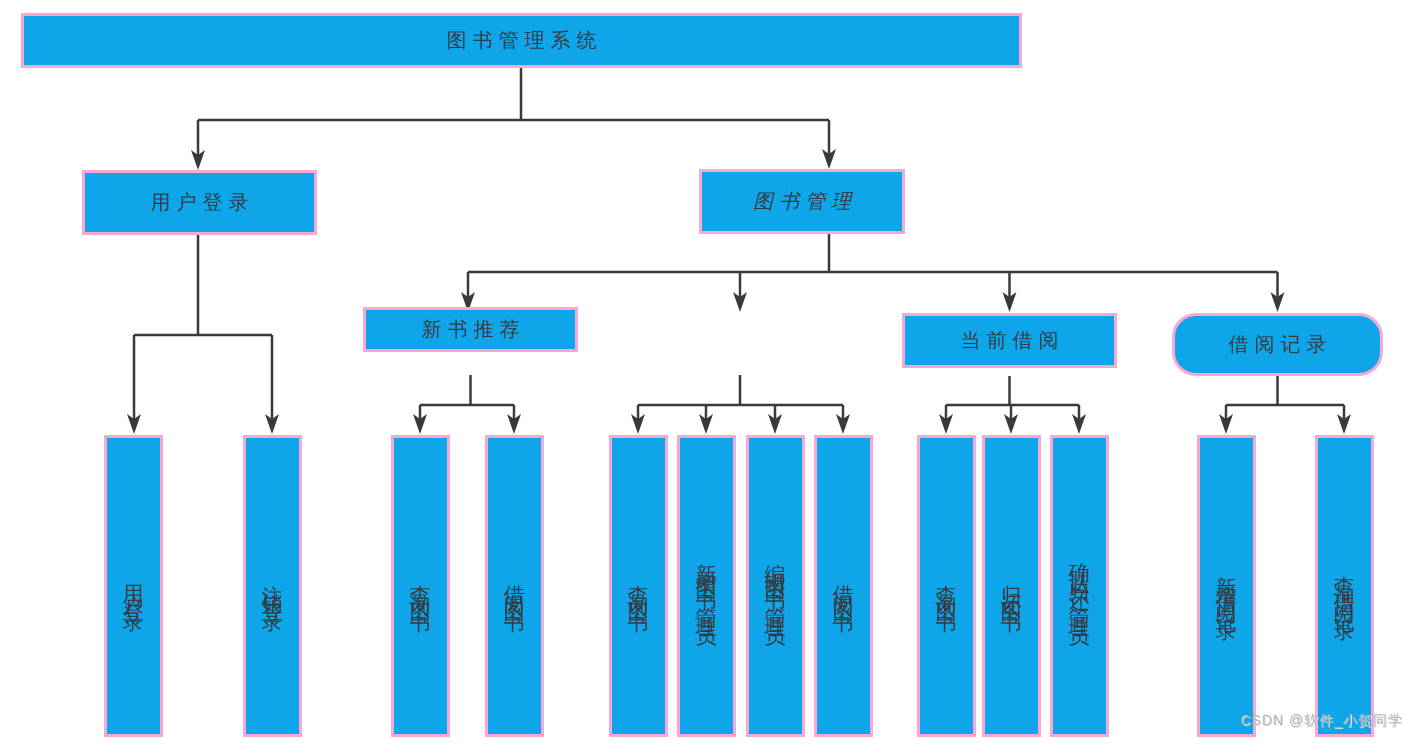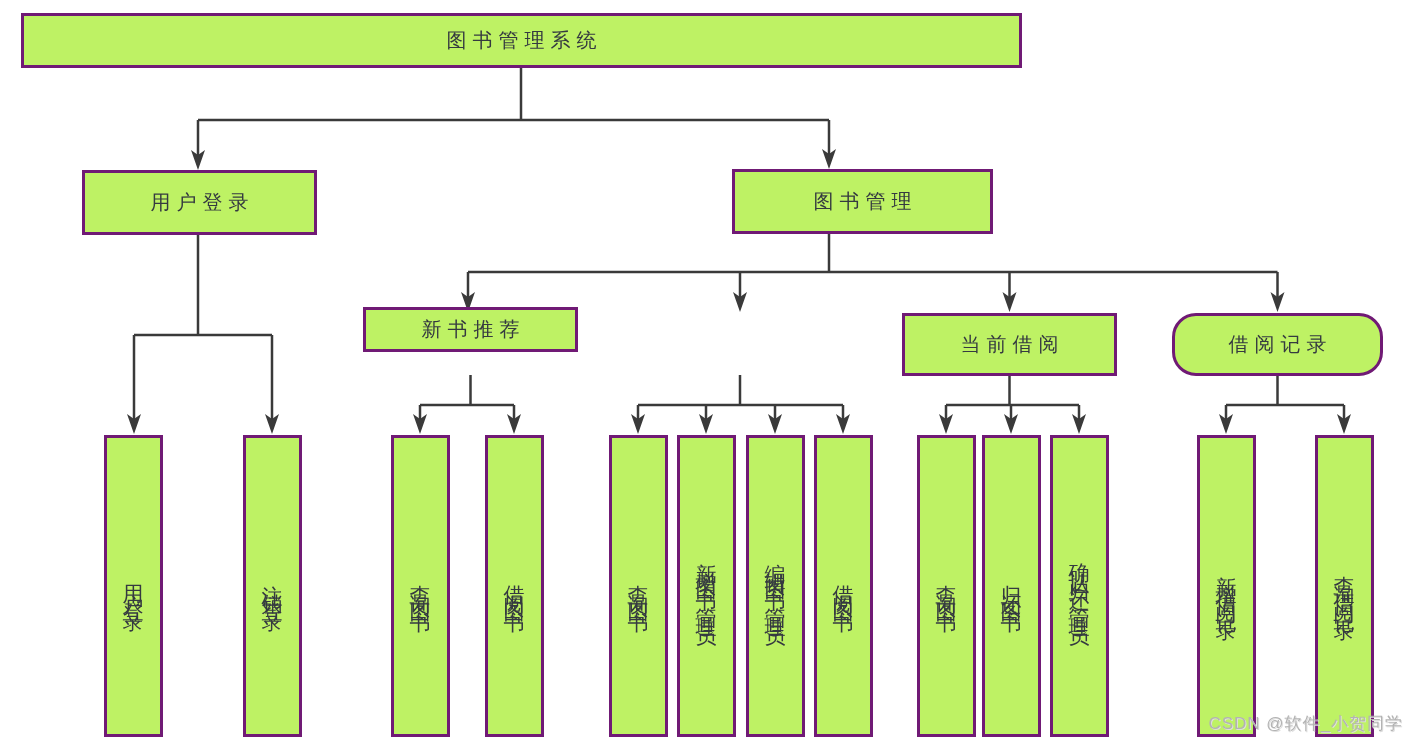--- a/index.html
+++ b/index.html
@@ -17,22 +17,22 @@
   }
   #wires {
     position: absolute;
     inset: 0;
     width: 1405px;
     height: 747px;
   }
   .node {
     position: absolute;
     box-sizing: border-box;
-    background: #bef264;
-    border: 3px solid #701a75;
+    background: #0ea5e9;
+    border: 3px solid #f9a8d4;
     color: #353a40;
     display: flex;
     align-items: center;
     justify-content: center;
     text-align: left;
   }
   .h-node {
     font-size: 20px;
     letter-spacing: 6px;
     text-indent: 6px; 
@@ -48,21 +48,21 @@
     text-orientation: mixed;
     font-size: 21px;
     letter-spacing: 9px;
     color: #353a40;
     line-height: 1;
   }
   .wm {
     position: absolute;
     top: 712px;
     right: 2px;
-    font-size: 17px;
+    font-size: 14px;
     color: #b3b3b3;
     letter-spacing: 1px;
     text-shadow: 1px 1px 0 #dedede;
     white-space: nowrap;
     padding-left: 20px;
   }
   path.wire {
     stroke: #3a3a3a;
     stroke-width: 2.5;
     fill: none;
@@ -149,24 +149,24 @@
       <path class="wire" d="M1226 405 V420"></path>
       <path class="wire" d="M1344 405 V420"></path>
       <path class="ah" transform="translate(1226,434)" d="M0 0 L-7 -20 L0 -15 L7 -20 Z"></path>
       <path class="ah" transform="translate(1344,434)" d="M0 0 L-7 -20 L0 -15 L7 -20 Z"></path>
     </g>
   </svg>
 
   <div class="node h-node" style="left:21px; top:13px; width:1001px; height:55px;">图书管理系统</div>
 
   <div class="node h-node" style="left:82px; top:170px; width:235px; height:65px;">用户登录</div>
-  <div class="node h-node" style="left:732px; top:169px; width:261px; height:65px;">图书管理</div>
+  <div class="node h-node" style="left:699px; top:169px; width:206px; height:65px;font-style:italic;">图书管理</div>
 
   <div class="node h-node" style="left:363px; top:307px; width:215px; height:45px;">新书推荐</div>
-  <div class="node h-node" style="left:902px; top:313px; width:215px; height:63px;">当前借阅</div>
+  <div class="node h-node" style="left:902px; top:313px; width:215px; height:55px;">当前借阅</div>
   <div class="node h-node" style="left:1172px; top:313px; width:211px; height:63px;border-radius:24px;">借阅记录</div>
 
   <div class="node leaf" style="left:104px;">
     <span class="vtext">用户登录</span>
   </div>
   <div class="node leaf" style="left:243px;">
     <span class="vtext">注销登录</span>
   </div>
 
   <div class="node leaf" style="left:391px;">

